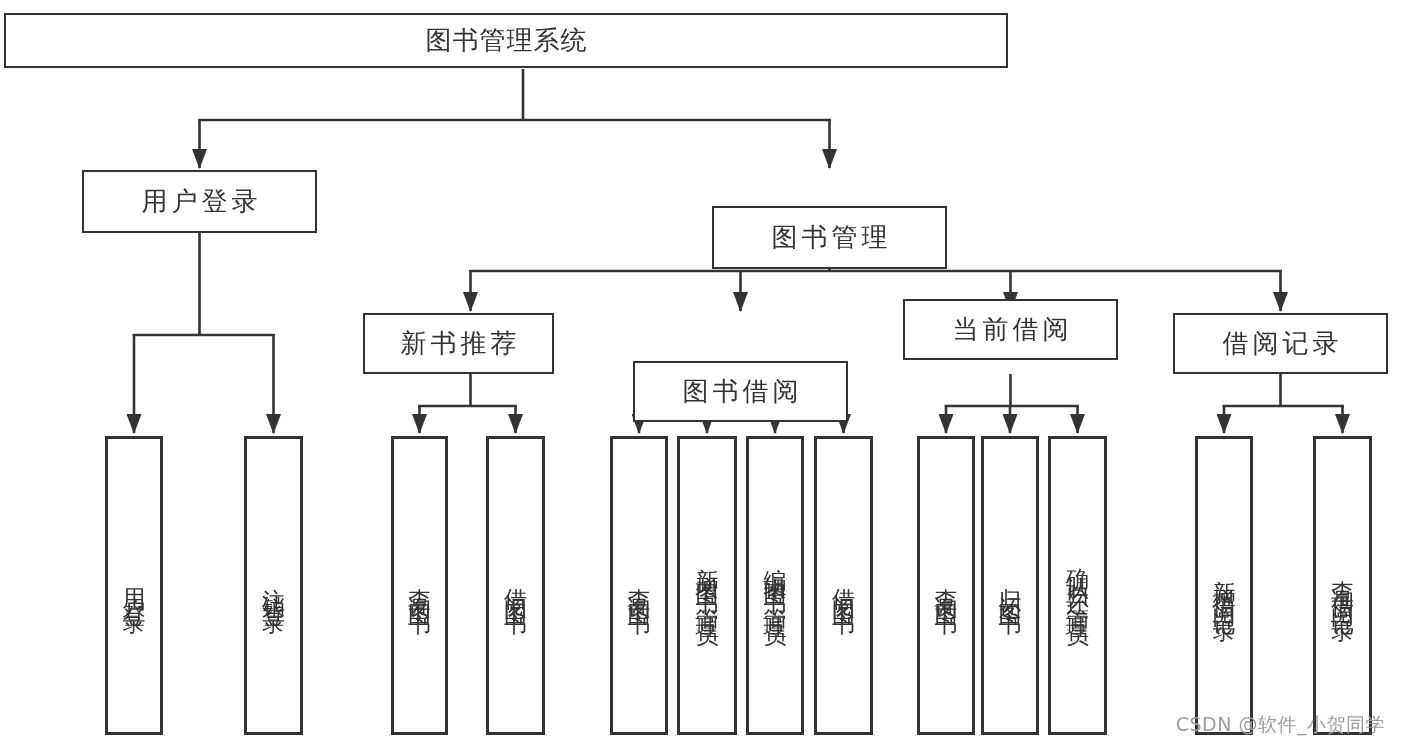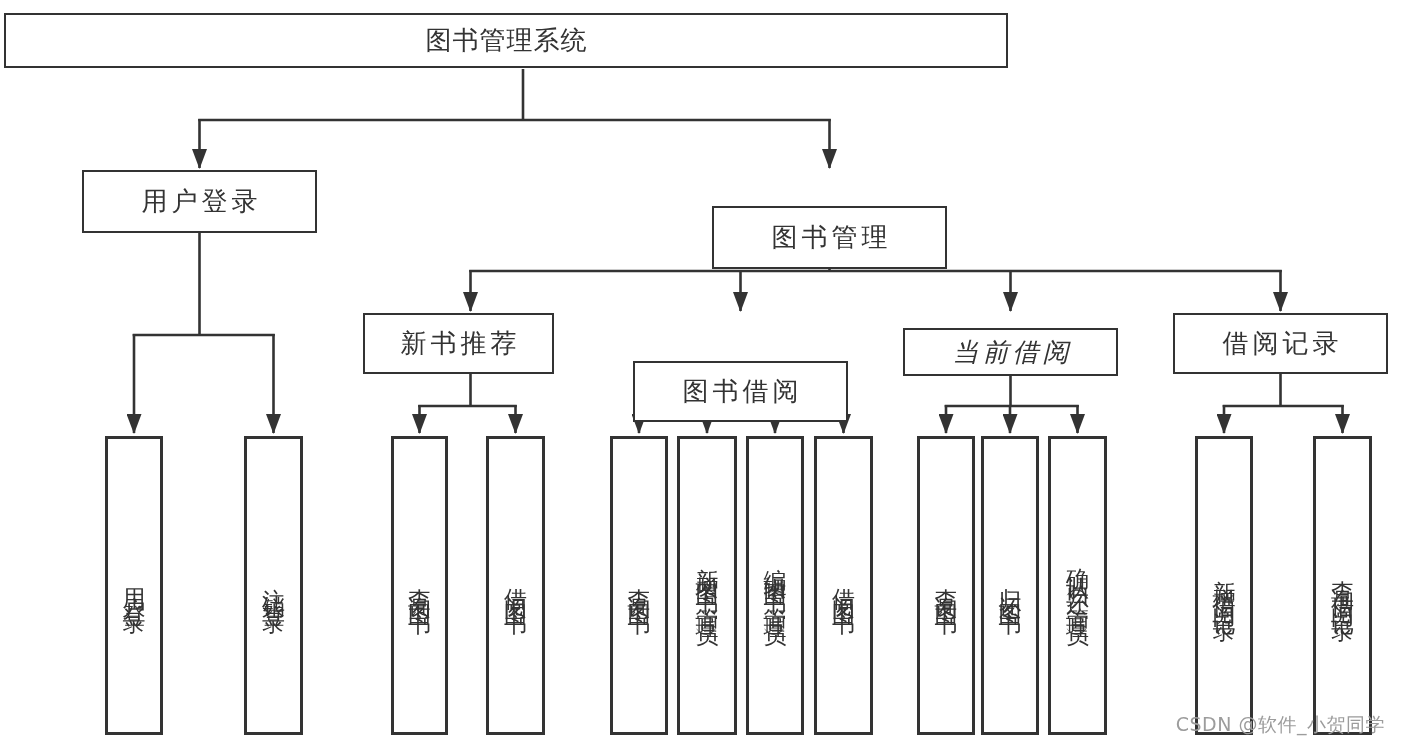--- a/index.html
+++ b/index.html
@@ -124,21 +124,21 @@
     </g>
   </svg>
 
   <div class="box root" style="left:4px;top:13px;width:1004px;height:55px;">图书管理系统</div>
 
   <div class="box" style="left:82px;top:170px;width:235px;height:63px;">用户登录</div>
   <div class="box" style="left:712px;top:162px;width:235px;height:63px;margin-top:44px;">图书管理</div>
 
   <div class="box" style="left:363px;top:313px;width:191px;height:61px;">新书推荐</div>
   <div class="box" style="left:633px;top:313px;width:215px;height:61px;margin-top:48px;">图书借阅</div>
-  <div class="box" style="left:903px;top:328px;width:215px;height:48px;font-style:italic;">当前借阅</div>
+  <div class="box" style="left:903px;top:299px;width:215px;height:61px;">当前借阅</div>
   <div class="box" style="left:1173px;top:313px;width:215px;height:61px;">借阅记录</div>
 
   <div class="vbox" style="left:105px;top:436px;width:58px;height:299px;">用户登录</div>
   <div class="vbox" style="left:244px;top:436px;width:59px;height:299px;">注销登录</div>
 
   <div class="vbox" style="left:391px;top:436px;width:57px;height:299px;">查询图书</div>
   <div class="vbox" style="left:486px;top:436px;width:59px;height:299px;">借阅图书</div>
 
   <div class="vbox" style="left:610px;top:436px;width:58px;height:299px;">查询图书</div>
   <div class="vbox" style="left:677px;top:436px;width:60px;height:299px;">新增图书（管理员）</div>

